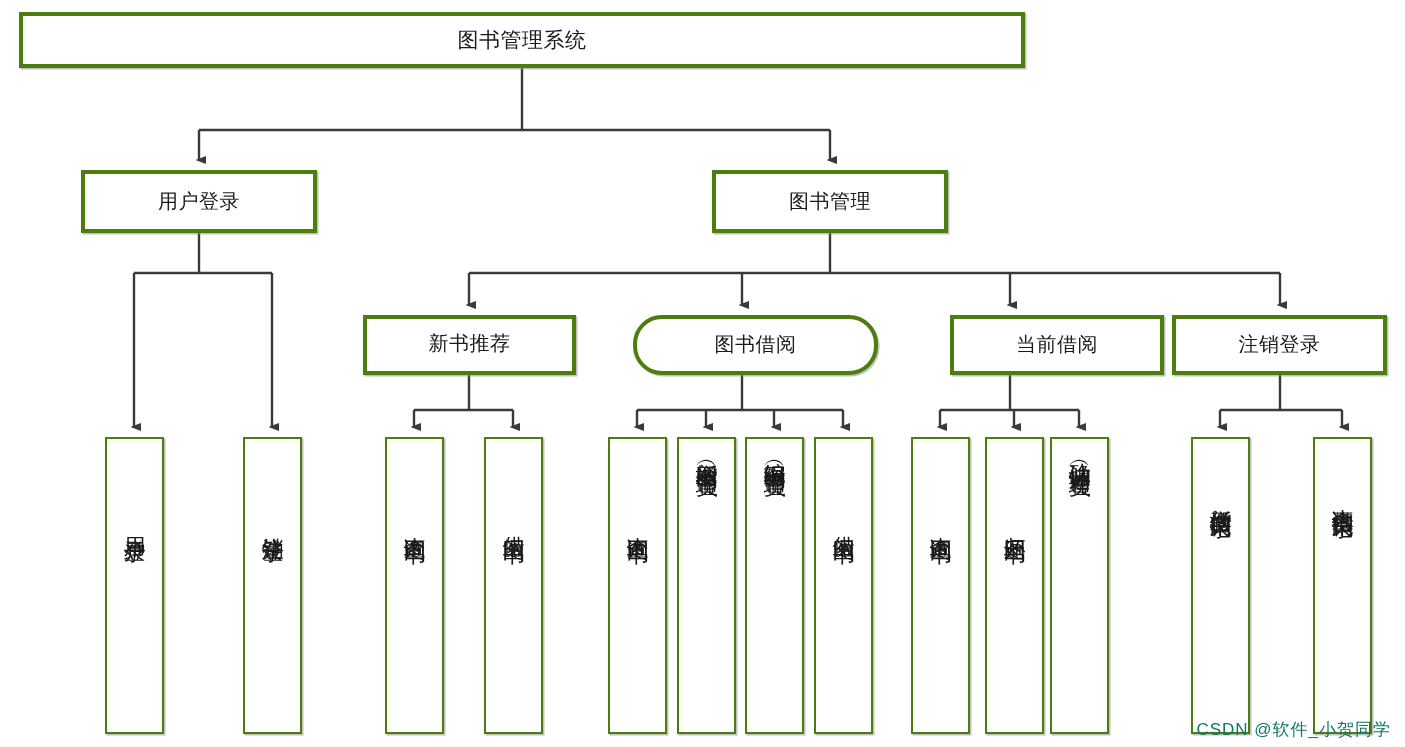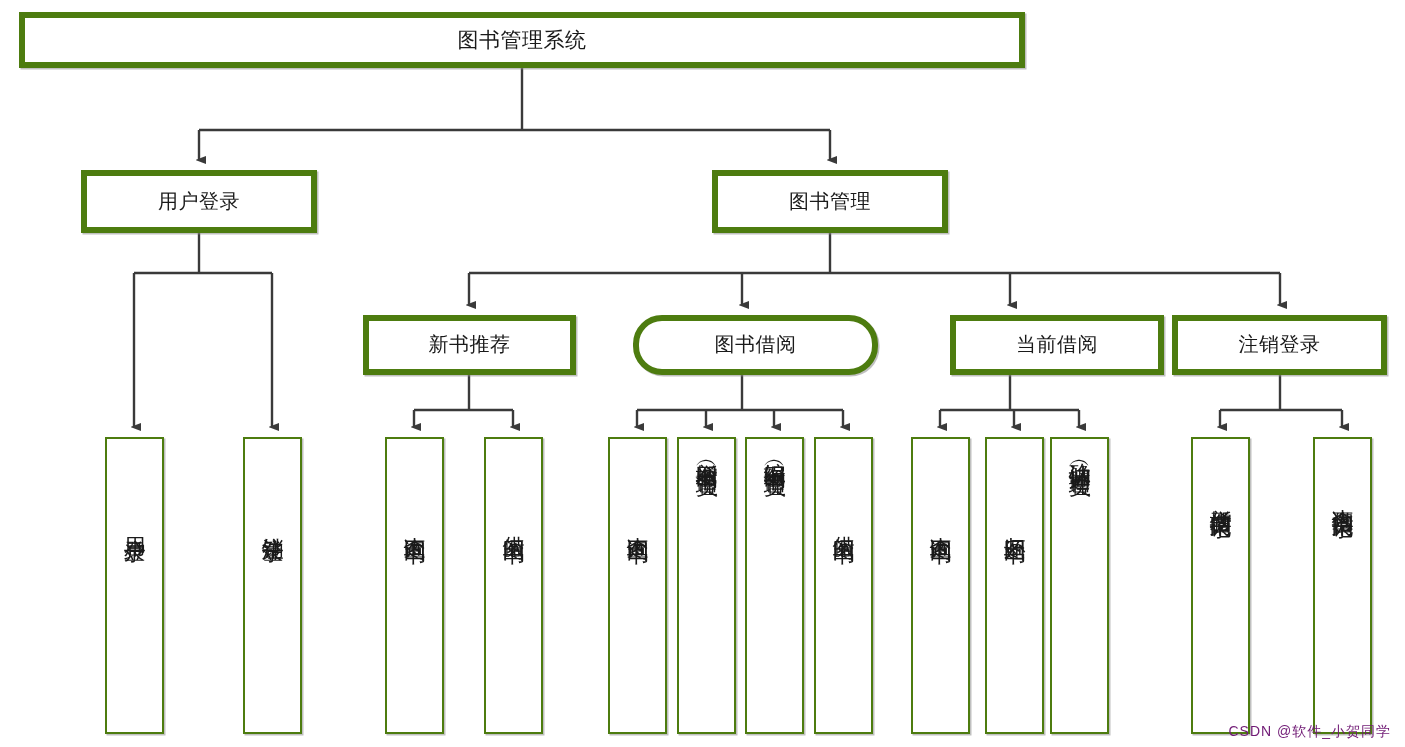--- a/index.html
+++ b/index.html
@@ -23,21 +23,21 @@
     left: 0;
     top: 0;
     width: 1405px;
     height: 747px;
     pointer-events: none;
   }
   .node {
     position: absolute;
     box-sizing: border-box;
     background: #ffffff;
-    border: 6px solid #4d7c0f;
+    border: 4px solid #4d7c0f;
     display: flex;
     align-items: center;
     justify-content: center;
     color: #1a1a1a;
     box-shadow: 1.5px 1.5px 0 rgba(140,140,140,0.55);
   }
   .node .label {
     display: block;
     text-align: center;
     line-height: 1.18;
@@ -66,22 +66,22 @@
     margin-top: 74px;
   }
   .node.leaf.center2 .label {
     margin-top: 46px;
   }
 
   #watermark {
     position: absolute;
     right: 14px;
     bottom: 6px;
-    font-size: 14px;
-    color: #701a75;
+    font-size: 17px;
+    color: #0f766e;
     letter-spacing: 1px;
     white-space: nowrap;
     user-select: none;
   }
 </style>
 </head>
 <body>
 
 <div id="canvas">
 
@@ -139,21 +139,21 @@
   <div id="nodes">
       <div class="node root" style="left: 19px; top: 12px; width: 1006px; height: 56px;">
         <span class="label">图书管理系统</span>
       </div>
       <div class="node l2" style="left: 81px; top: 170px; width: 236px; height: 63px;">
         <span class="label">用户登录</span>
       </div>
       <div class="node l2" style="left: 712px; top: 170px; width: 236px; height: 63px;">
         <span class="label">图书管理</span>
       </div>
-      <div class="node l3" style="left: 363px; top: 315px; width: 213px; height: 60px;">
+      <div class="node l3" style="left: 363px; top: 315px; width: 213px; height: 60px; font-family: Liberation Mono, monospace;">
         <span class="label">新书推荐</span>
       </div>
       <div class="node l3" style="left: 633px; top: 315px; width: 245px; height: 60px; border-radius: 29px;">
         <span class="label">图书借阅</span>
       </div>
       <div class="node l3" style="left: 903px; top: 315px; width: 214px; height: 60px; margin-left: 47px;">
         <span class="label">当前借阅</span>
       </div>
       <div class="node l3" style="left: 1172px; top: 315px; width: 215px; height: 60px;">
         <span class="label">注销登录</span>

